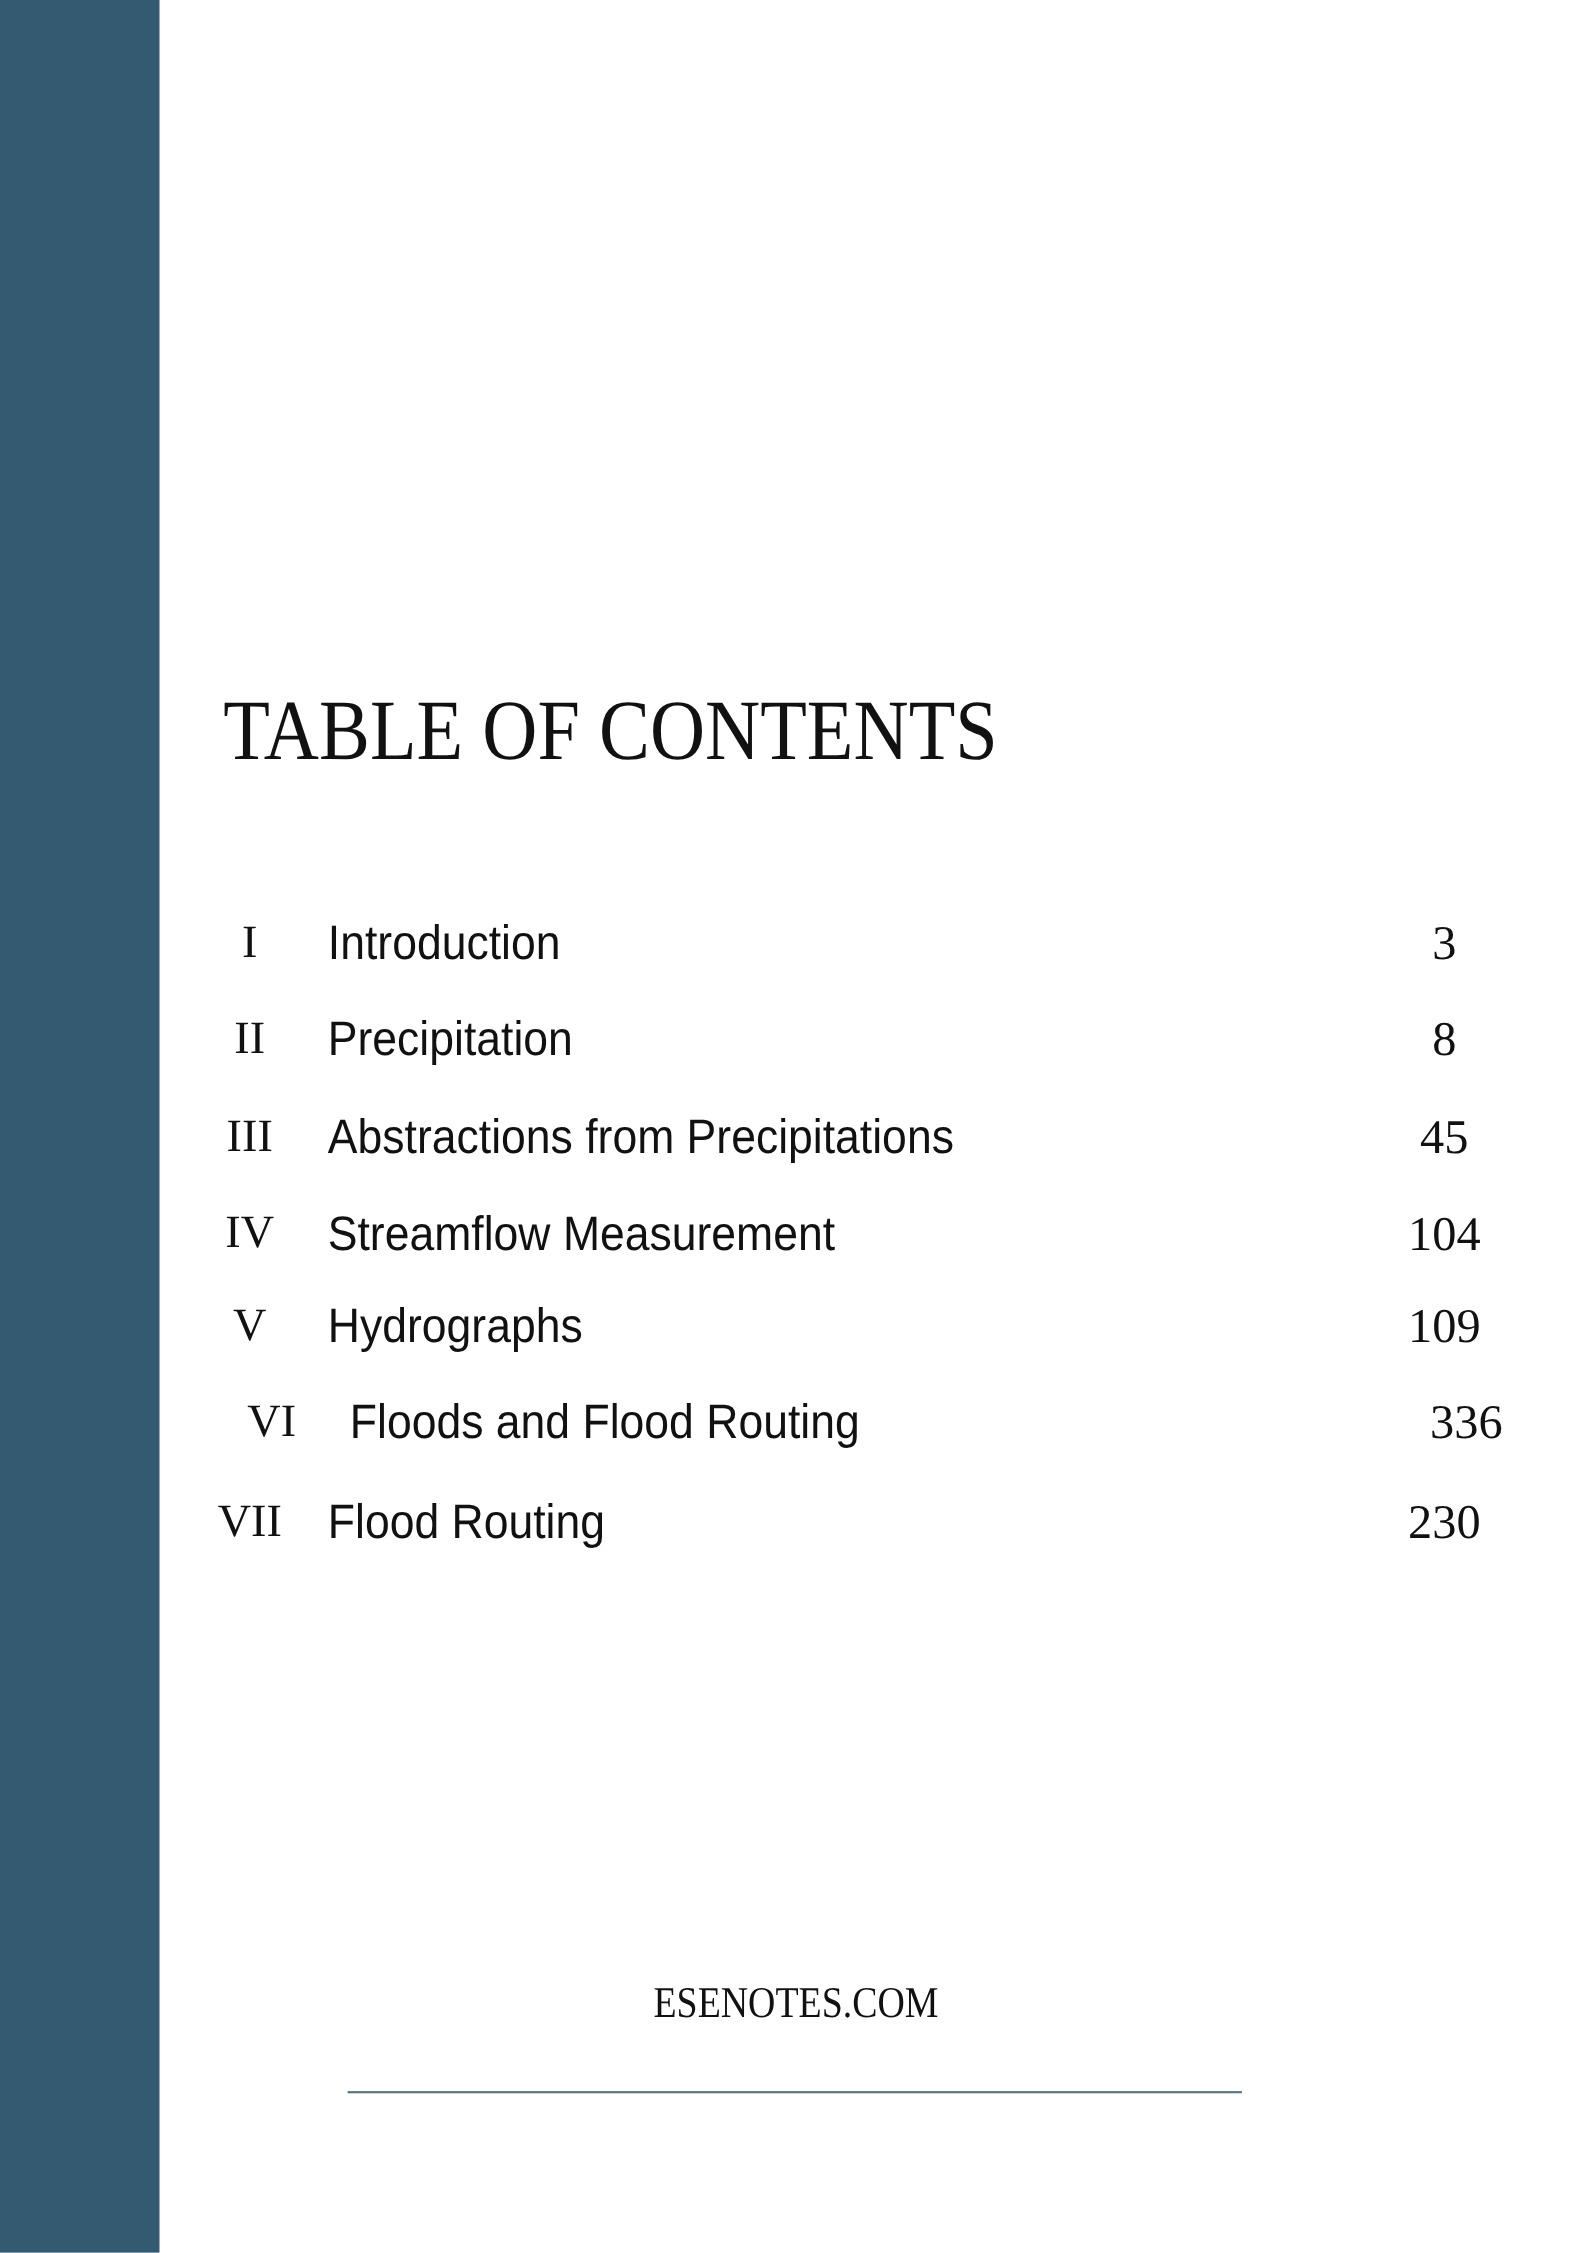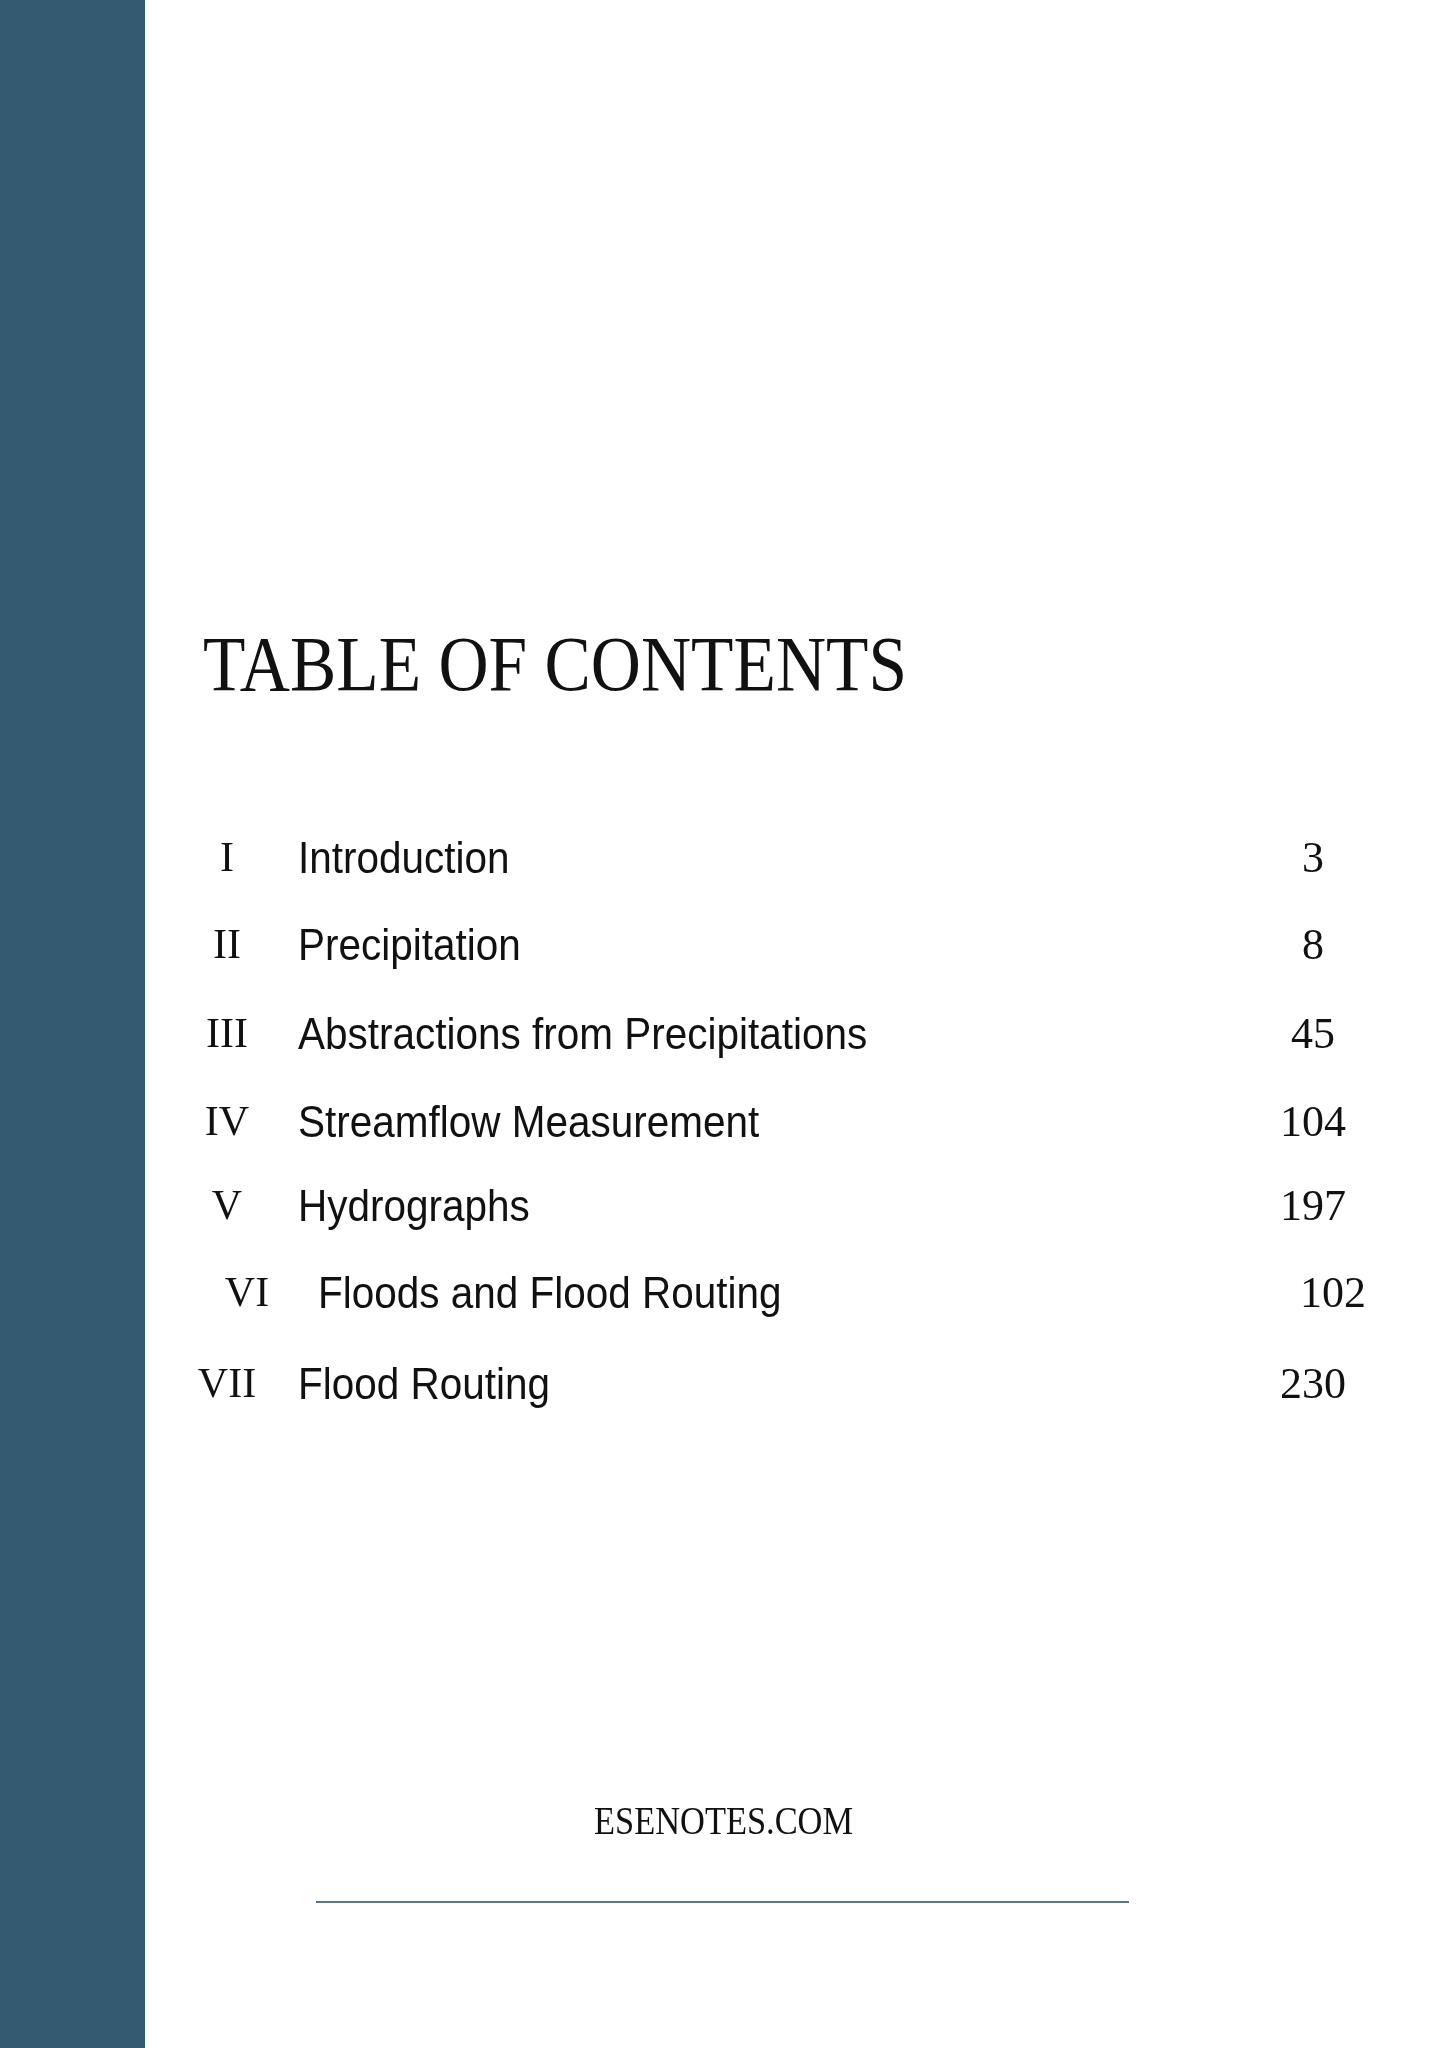--- a/index.html
+++ b/index.html
@@ -120,26 +120,26 @@
     <span class="toc-page">45</span>
   </div>
   <div class="toc-row" style="top:1100px;">
     <span class="toc-num">IV</span>
     <span class="toc-title">Streamflow Measurement</span>
     <span class="toc-page">104</span>
   </div>
   <div class="toc-row" style="top:1184px;">
     <span class="toc-num">V</span>
     <span class="toc-title">Hydrographs</span>
-    <span class="toc-page">197</span>
+    <span class="toc-page">109</span>
   </div>
   <div class="toc-row" style="top:1271px;margin-left:20px;">
     <span class="toc-num">VI</span>
     <span class="toc-title">Floods and Flood Routing</span>
-    <span class="toc-page">102</span>
+    <span class="toc-page">336</span>
   </div>
   <div class="toc-row" style="top:1362px;padding-left:40px;">
     <span class="toc-num">VII</span>
     <span class="toc-title">Flood Routing</span>
     <span class="toc-page">230</span>
   </div>
 </div>
 
 <div class="footer-site">
   <span>ESENOTES.COM</span>

